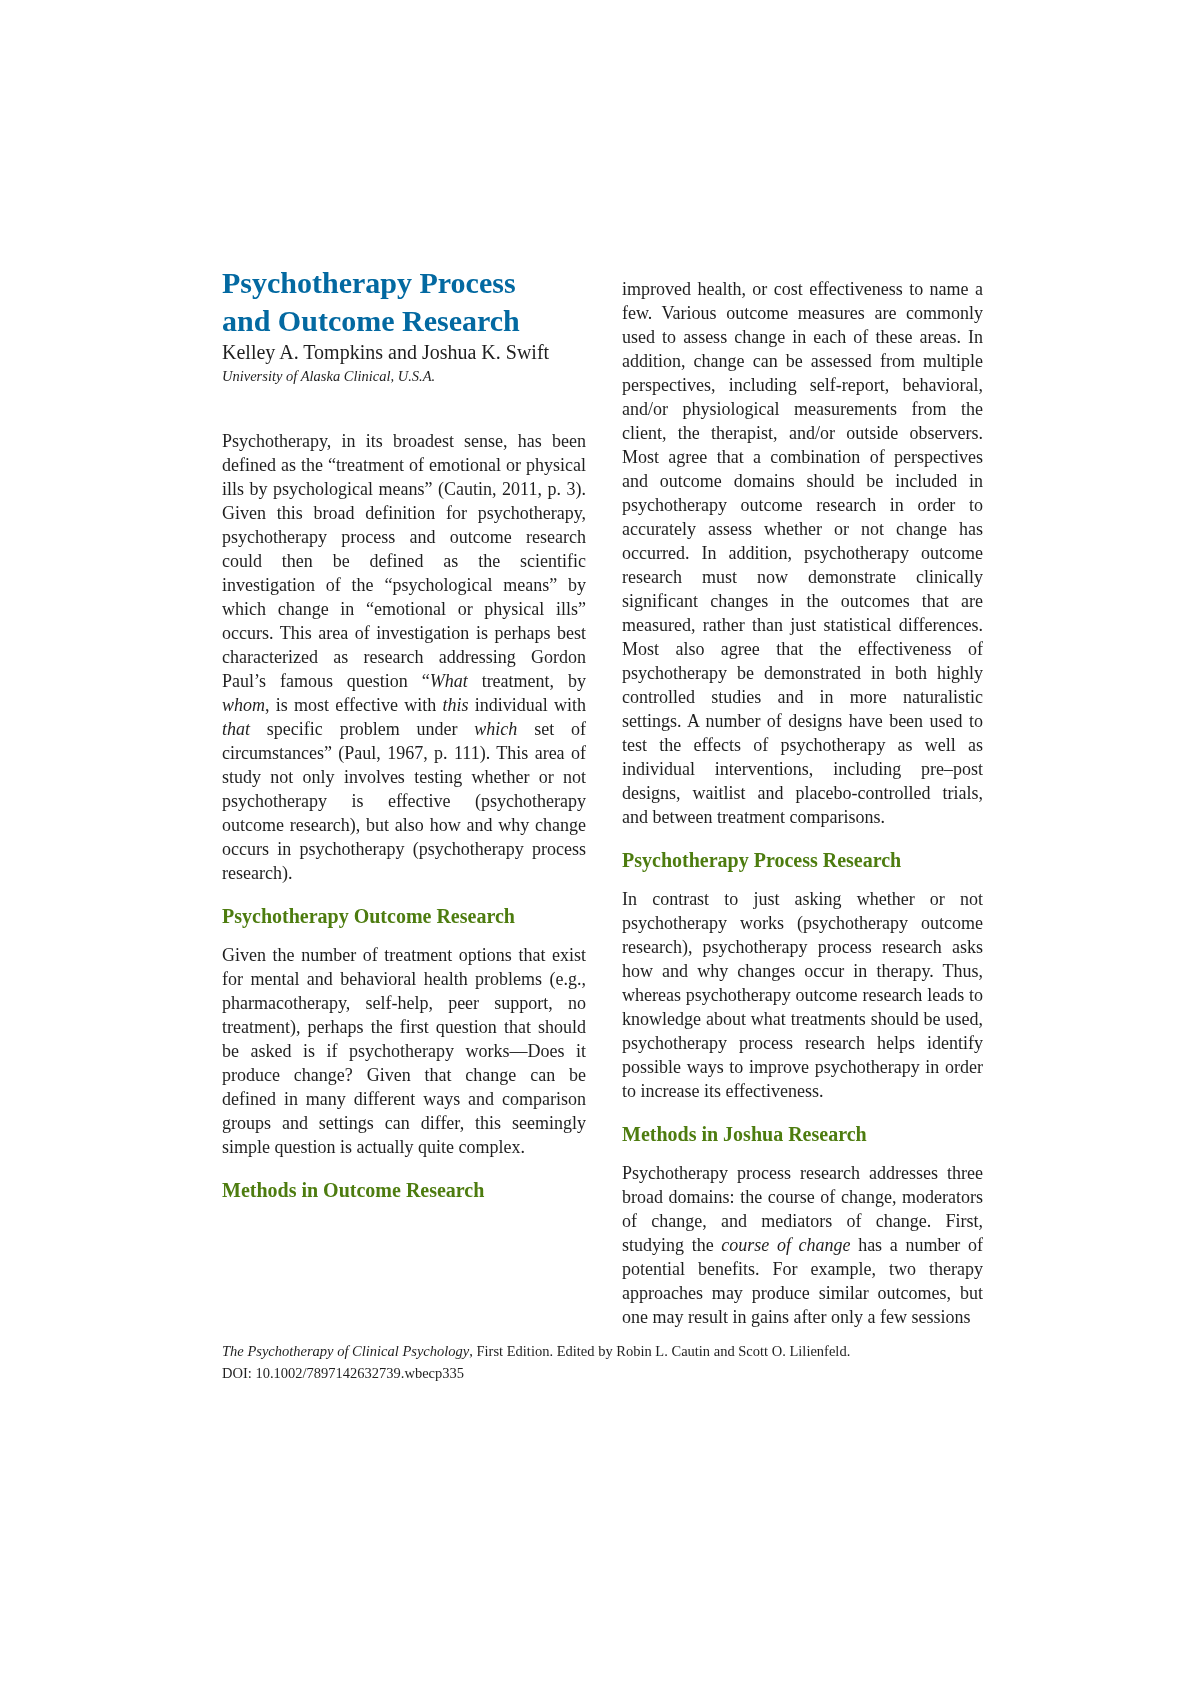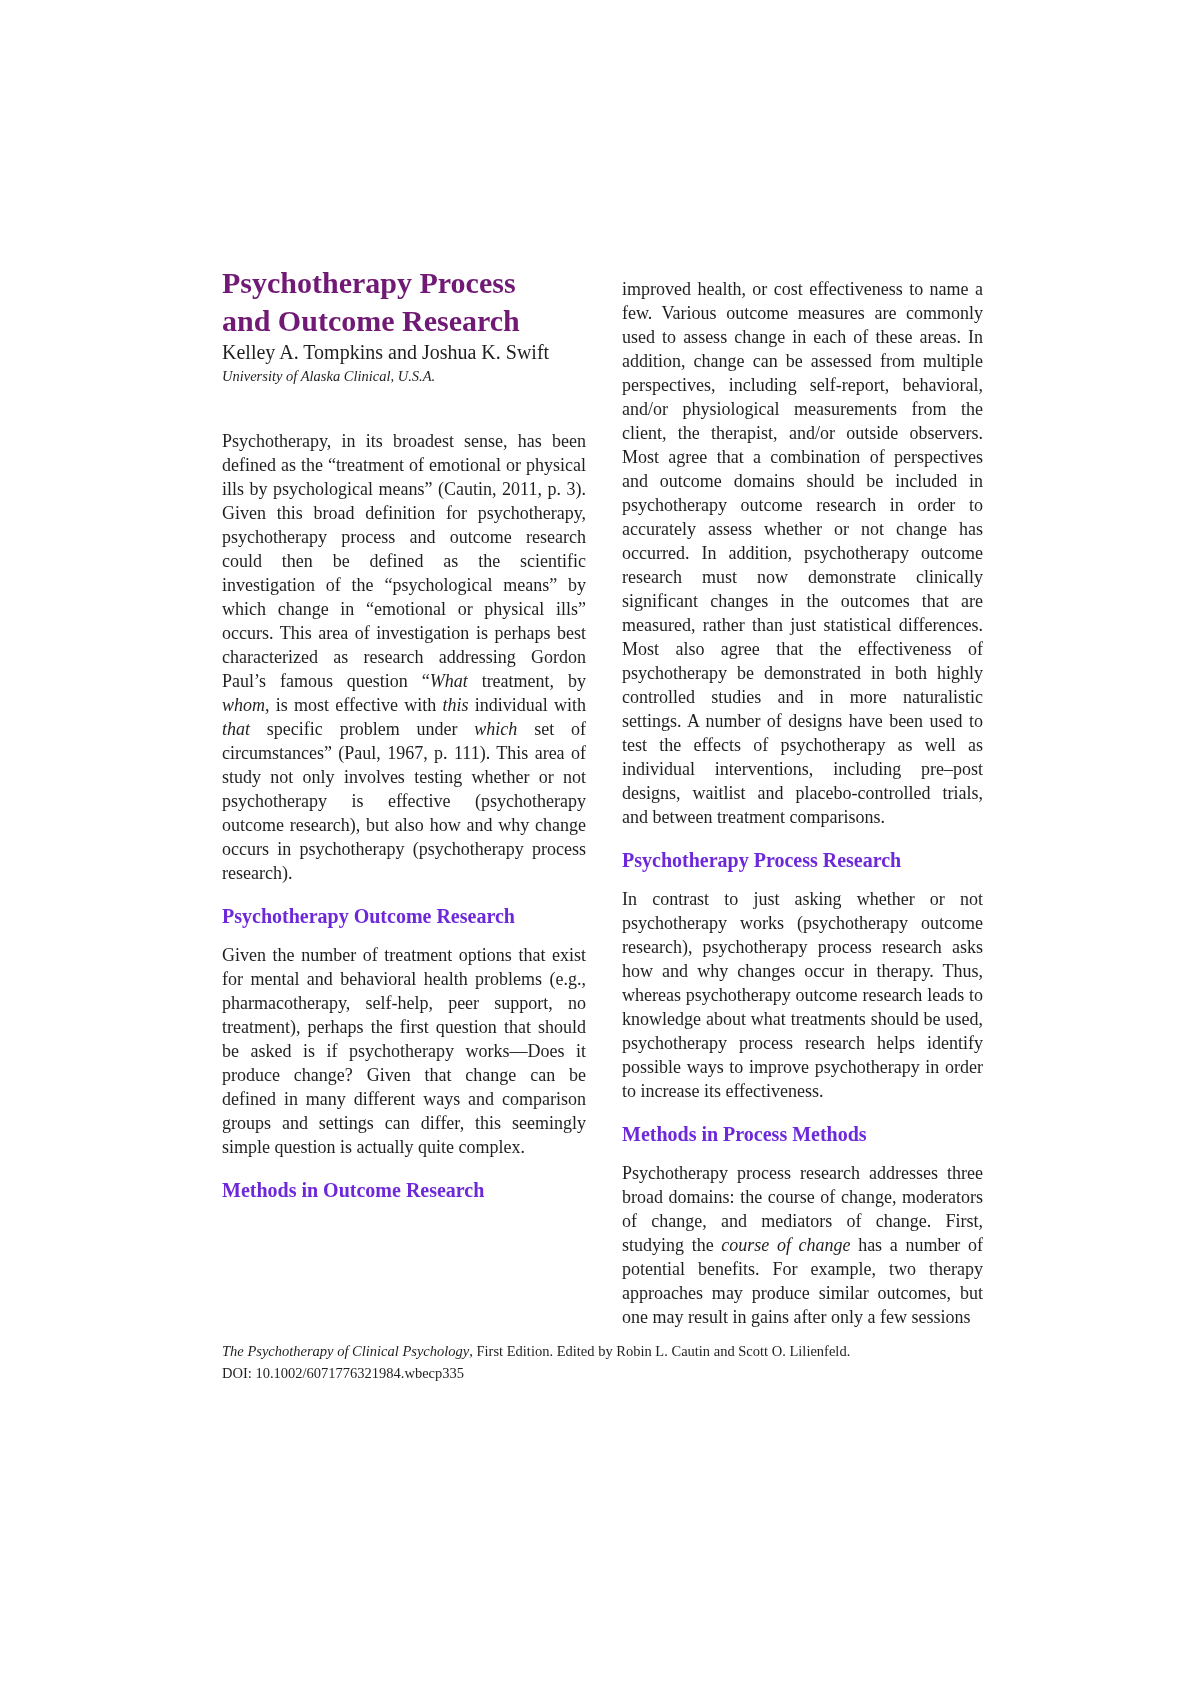--- a/index.html
+++ b/index.html
@@ -13,42 +13,42 @@
     color: #1f1f1f;
     -webkit-font-smoothing: antialiased;
   }
   .masthead { position: absolute; left: 222px; top: 264px; width: 364px; }
   .article-title {
     margin: 0;
     width: 340px;
     font-size: 30px;
     line-height: 38px;
     font-weight: bold;
-    color: #701a75;
+    color: #0369a1;
   }
   .authors { font-size: 20px; line-height: 24px; }
   .affiliation { margin-top: 3px; font-size: 14.5px; line-height: 18px; font-style: italic; }
 
   .col { position: absolute; }
   .col-left  { left: 222px; top: 429px; width: 364px; }
   .col-right { left: 622px; top: 277px; width: 361px; }
 
   .body-par {
     margin: 0;
     font-size: 18px;
     line-height: 24px;
     text-align: justify;
     hyphens: none;
   }
   .section-heading {
     margin: 18px 0 14px 0;
     font-size: 20px;
     line-height: 26px;
     font-weight: bold;
-    color: #6d28d9;
+    color: #4d7c0f;
   }
   em { font-style: italic; }
 
   .page-footer { position: absolute; left: 222px; top: 1340px; width: 700px; }
   .footer-line { font-size: 14.5px; line-height: 22px; text-align: left; }
 </style>
 </head>
 <body>
 
 <div class="page">
@@ -63,22 +63,22 @@
     <p class="body-par">Psychotherapy, in its broadest sense, has been defined as the “treatment of emotional or physical ills by psychological means” (Cautin, 2011, p. 3). Given this broad definition for psychotherapy, psychotherapy process and outcome research could then be defined as the scientific investigation of the “psychological means” by which change in “emotional or physical ills” occurs. This area of investigation is perhaps best characterized as research addressing Gordon Paul’s famous question “<em>What</em> treatment, by <em>whom</em>, is most effective with <em>this</em> individual with <em>that</em> specific problem under <em>which</em> set of circumstances” (Paul, 1967, p. 111). This area of study not only involves testing whether or not psychotherapy is effective (psychotherapy outcome research), but also how and why change occurs in psychotherapy (psychotherapy process research).</p>
     <h2 class="section-heading">Psychotherapy Outcome Research</h2>
     <p class="body-par">Given the number of treatment options that exist for mental and behavioral health problems (e.g., pharmacotherapy, self-help, peer support, no treatment), perhaps the first question that should be asked is if psychotherapy works—Does it produce change? Given that change can be defined in many different ways and comparison groups and settings can differ, this seemingly simple question is actually quite complex.</p>
     <h2 class="section-heading">Methods in Outcome Research</h2>
   </section>
 
   <section class="col col-right">
     <p class="body-par">improved health, or cost effectiveness to name a few. Various outcome measures are commonly used to assess change in each of these areas. In addition, change can be assessed from multiple perspectives, including self-report, behavioral, and/or physiological measurements from the client, the therapist, and/or outside observers. Most agree that a combination of perspectives and outcome domains should be included in psychotherapy outcome research in order to accurately assess whether or not change has occurred. In addition, psychotherapy outcome research must now demonstrate clinically significant changes in the outcomes that are measured, rather than just statistical differences. Most also agree that the effectiveness of psychotherapy be demonstrated in both highly controlled studies and in more naturalistic settings. A number of designs have been used to test the effects of psychotherapy as well as individual interventions, including pre–post designs, waitlist and placebo-controlled trials, and between treatment comparisons.</p>
     <h2 class="section-heading">Psychotherapy Process Research</h2>
     <p class="body-par">In contrast to just asking whether or not psychotherapy works (psychotherapy outcome research), psychotherapy process research asks how and why changes occur in therapy. Thus, whereas psychotherapy outcome research leads to knowledge about what treatments should be used, psychotherapy process research helps identify possible ways to improve psychotherapy in order to increase its effectiveness.</p>
-    <h2 class="section-heading">Methods in Process Methods</h2>
+    <h2 class="section-heading">Methods in Joshua Research</h2>
     <p class="body-par">Psychotherapy process research addresses three broad domains: the course of change, moderators of change, and mediators of change. First, studying the <em>course of change</em> has a number of potential benefits. For example, two therapy approaches may produce similar outcomes, but one may result in gains after only a few sessions</p>
   </section>
 
   <footer class="page-footer">
     <div class="footer-line"><em>The Psychotherapy of Clinical Psychology</em>, First Edition. Edited by Robin L. Cautin and Scott O. Lilienfeld.</div>
-    <div class="footer-line">DOI: 10.1002/6071776321984.wbecp335</div>
+    <div class="footer-line">DOI: 10.1002/7897142632739.wbecp335</div>
   </footer>
 
 </div>
 
 </body></html>

